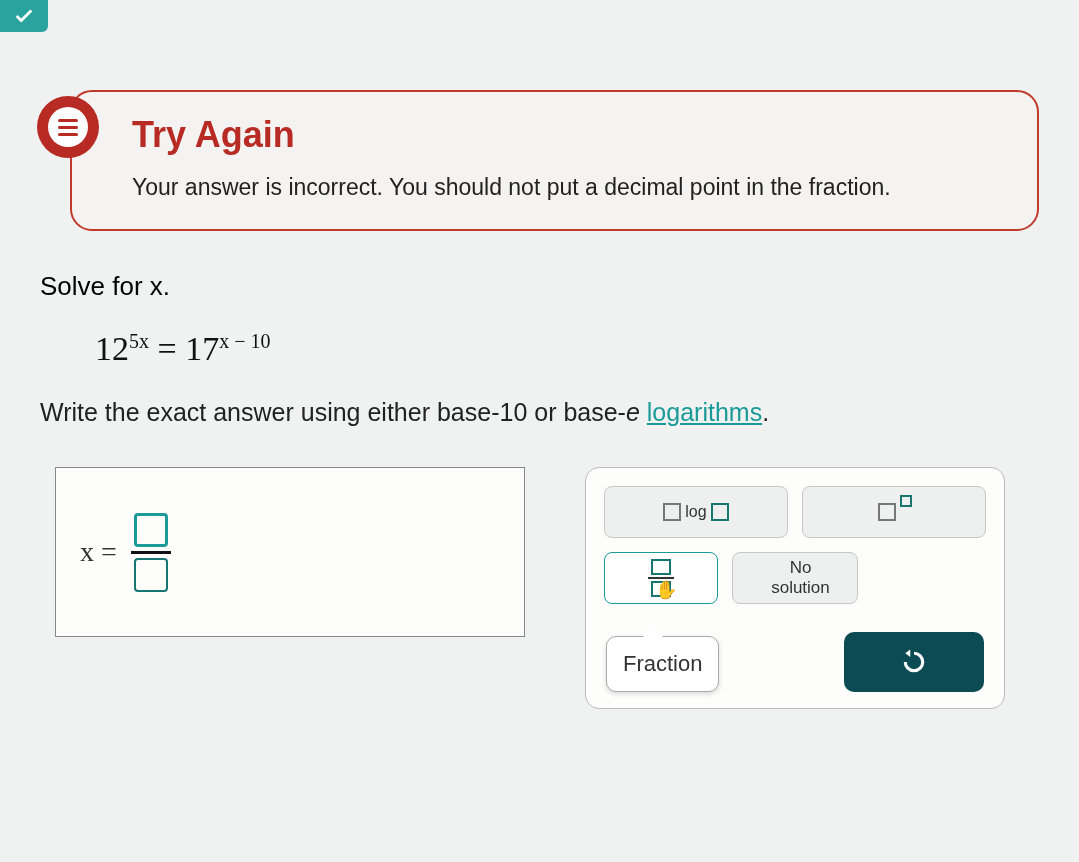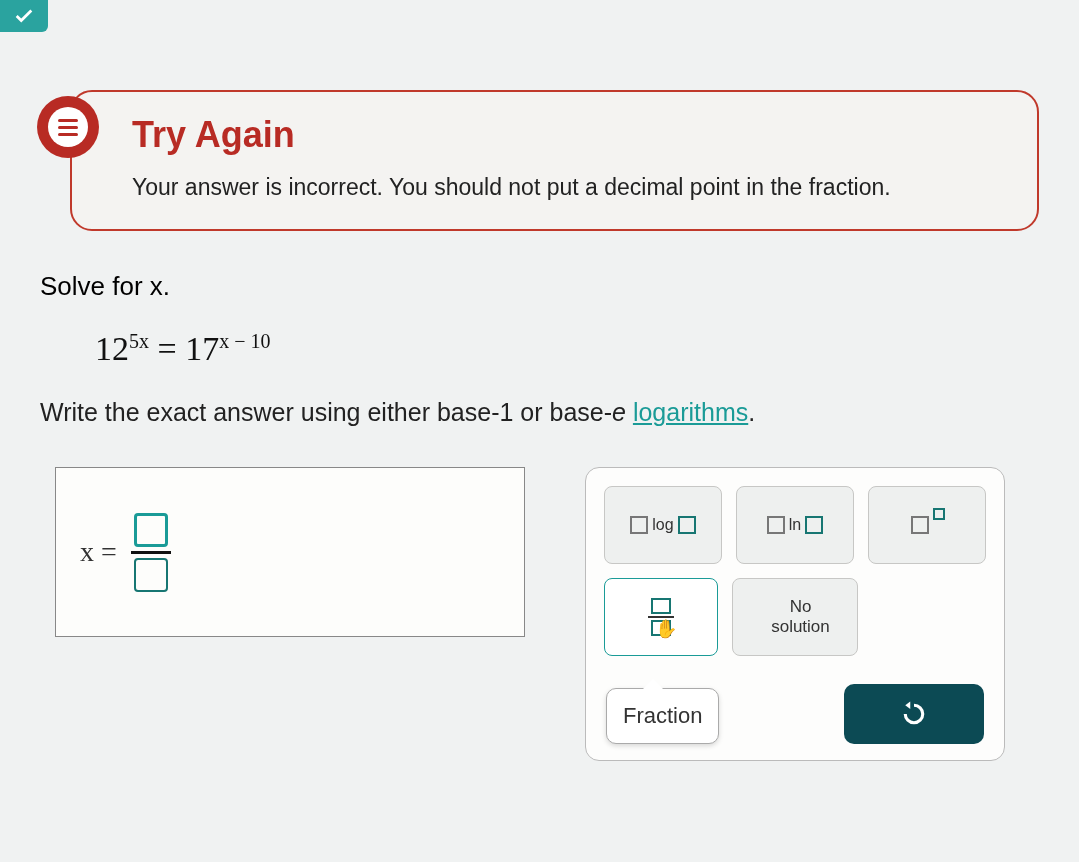--- a/index.html
+++ b/index.html
@@ -74,21 +74,21 @@
     width:34px;height:34px;border:2px solid #177672;border-radius:4px;
   }
   .frac .num{border-color:#1a9b97;border-width:3px;}
   .frac .bar{width:40px;height:3px;background:#111;margin:4px 0;}
   .keypad {
     width:420px;background:#fdfdfc;border:1px solid #bbb;border-radius:14px;
     padding:18px;display:flex;flex-direction:column;gap:14px;position:relative;
   }
   .keyrow{display:flex;gap:14px;}
   .key {
-    flex:1;height:78px;background:#eef0ef;border:1px solid #c7c7c5;border-radius:8px;
+    flex:1;height:52px;background:#eef0ef;border:1px solid #c7c7c5;border-radius:8px;
     display:flex;align-items:center;justify-content:center;
     font-size:20px;color:#333;cursor:pointer;
   }
   .key.small-box{display:flex;align-items:center;justify-content:center;gap:2px;}
   .ph{width:18px;height:18px;border:2px solid #177672;display:inline-block;}
   .ph.gray{border-color:#777;}
   .key .sup{font-size:12px;position:relative;top:-10px;left:2px;}
   .key.nosol{font-size:17px;line-height:1.2;text-align:center;padding-left:11px;}
   .tooltip {
     position:absolute;bottom:16px;left:20px;
@@ -135,21 +135,21 @@
   <div class="try-again">Try Again</div>
   <div class="feedback-msg">Your answer is incorrect. You should not put a decimal point in the fraction.</div>
 </div>
 
 <div class="question">
   <div class="question-line1"><span>Solve for x.</span></div>
   <div class="equation">
     <span>12</span><sup>5x</sup><span> = </span><span>17</span><sup>x − 10</sup>
   </div>
   <div class="question-line2">
-    <span>Write the exact answer using either base-1 or base-</span><span class="italic">e</span><span> </span><a class="loglink">logarithms</a><span>.</span>
+    <span>Write the exact answer using either base-10 or base-</span><span class="italic">e</span><span> </span><a class="loglink">logarithms</a><span>.</span>
   </div>
 </div>
 
 <div class="work-area">
   <div class="answer-box">
     <span>x =</span>
     <span class="frac">
       <span class="num"></span>
       <span class="bar"></span>
       <span class="den"></span>
@@ -158,25 +158,20 @@
 
   <div class="keypad">
     <div class="keyrow">
       <div class="key small-box">
         <span class="ph gray"></span>
         <span style="font-size:16px;margin:0 2px;">log</span>
         <span class="ph"></span>
       </div>
       <div class="key small-box">
         <span class="ph gray"></span>
-        <span style="font-size:16px;margin:0 2px;">ln</span>
-        <span class="ph"></span>
-      </div>
-      <div class="key small-box">
-        <span class="ph gray"></span>
         <span class="sup"><span class="ph" style="width:12px;height:12px;"></span></span>
       </div>
     </div>
     <div class="keyrow">
       <div class="key" style="background:#fff;border-color:#1a9b97;">
         <div class="frac-key">
           <div class="b"></div>
           <div class="line"></div>
           <div class="b"></div>
           <span class="cursor-icon">✋</span>

